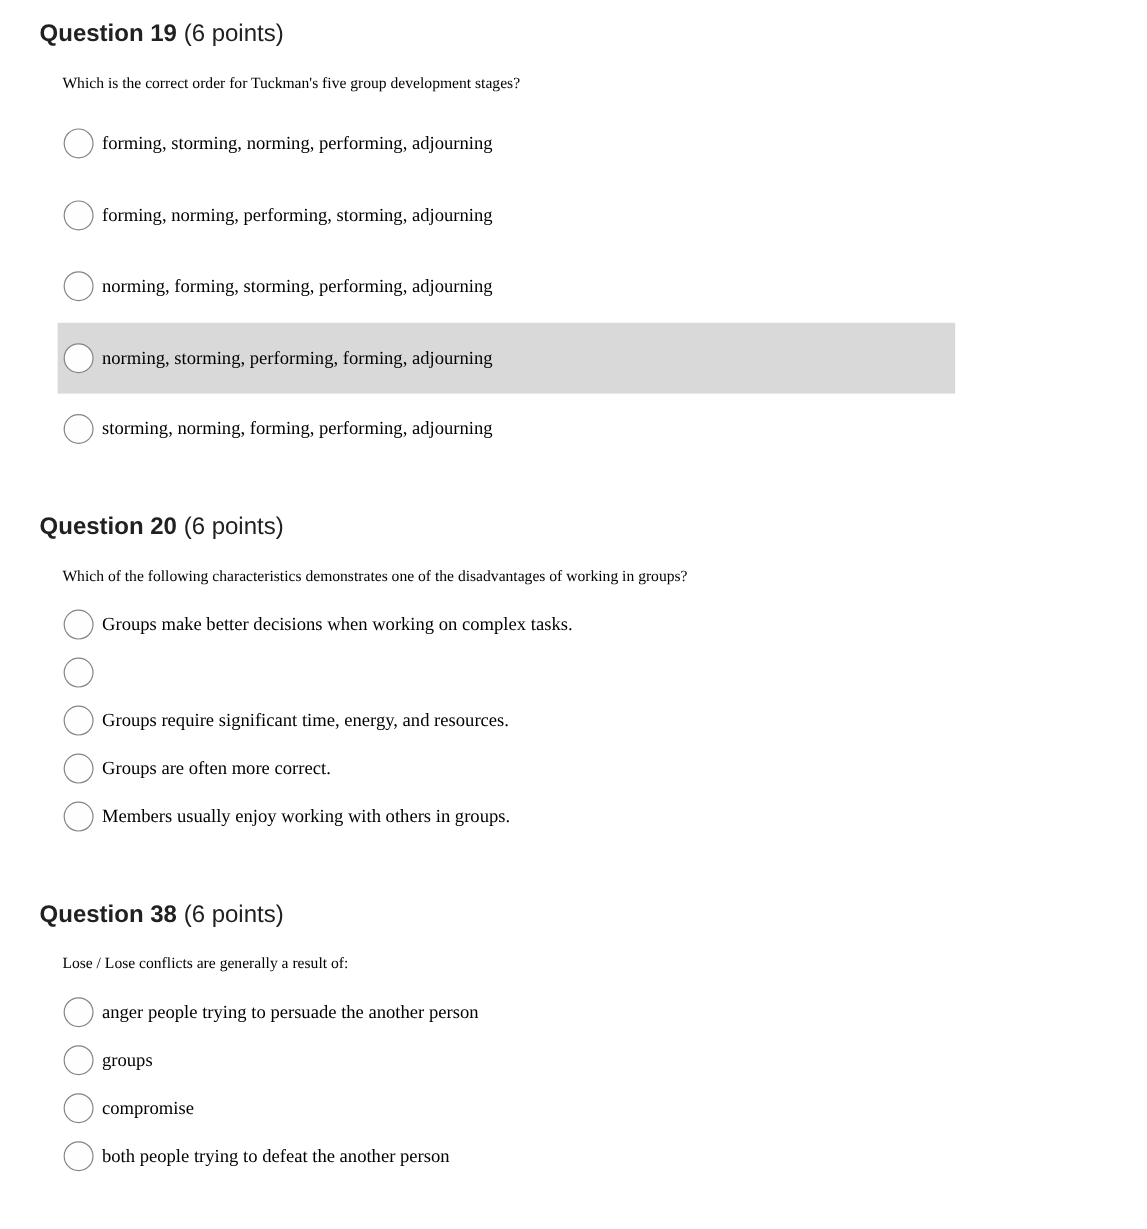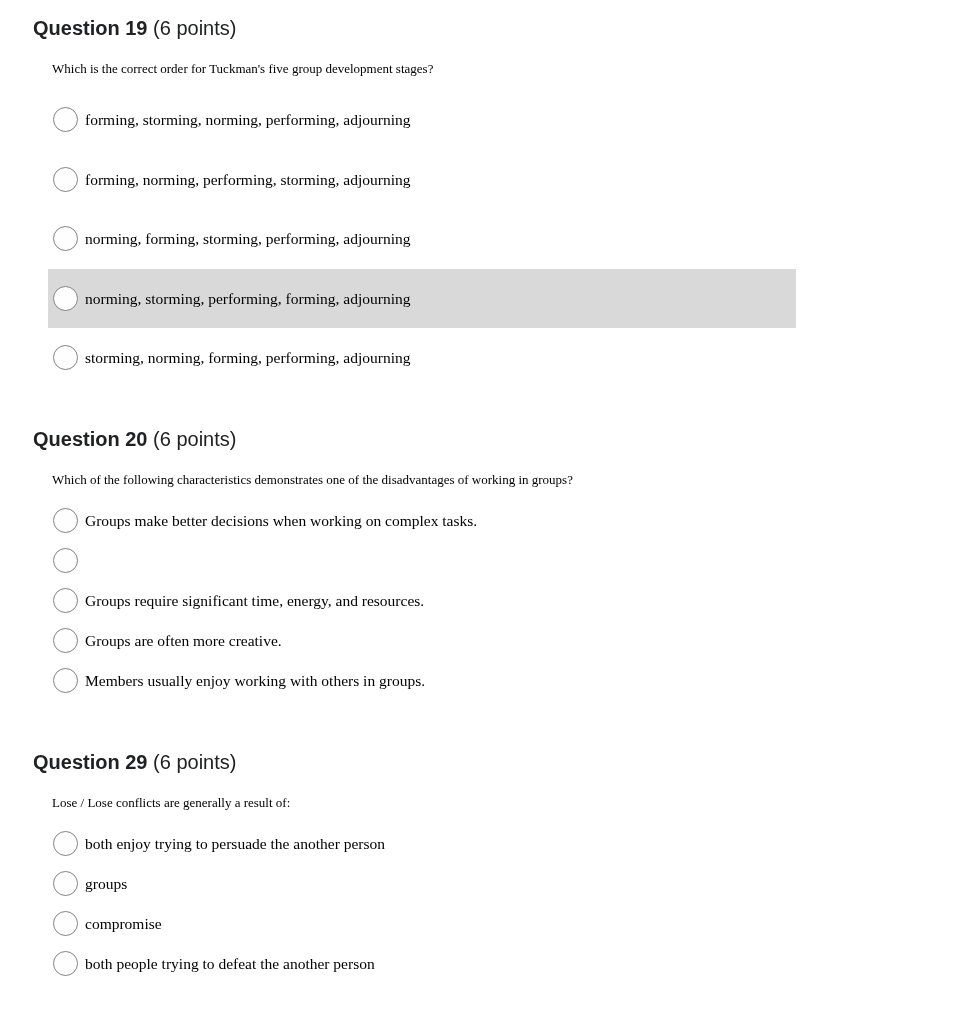--- a/index.html
+++ b/index.html
@@ -109,39 +109,39 @@
       </div>
       <div class="option-row">
         <span class="radio"></span>
       </div>
       <div class="option-row">
         <span class="radio"></span>
         <span class="option-label">Groups require significant time, energy, and resources.</span>
       </div>
       <div class="option-row">
         <span class="radio"></span>
-        <span class="option-label">Groups are often more creative.</span>
+        <span class="option-label">Groups are often more correct.</span>
       </div>
       <div class="option-row">
         <span class="radio"></span>
         <span class="option-label">Members usually enjoy working with others in groups.</span>
       </div>
     </div>
   </section>
 
   <section class="question-block q-block-21">
     <h2 class="question-title">
-      <span>Question 29</span>
+      <span>Question 38</span>
       <span class="points">(6 points)</span>
     </h2>
     <p class="question-text">Lose / Lose conflicts are generally a result of:</p>
     <div class="options">
       <div class="option-row">
         <span class="radio"></span>
-        <span class="option-label">both enjoy trying to persuade the another person</span>
+        <span class="option-label">anger people trying to persuade the another person</span>
       </div>
       <div class="option-row">
         <span class="radio"></span>
         <span class="option-label">groups</span>
       </div>
       <div class="option-row">
         <span class="radio"></span>
         <span class="option-label">compromise</span>
       </div>
       <div class="option-row">

